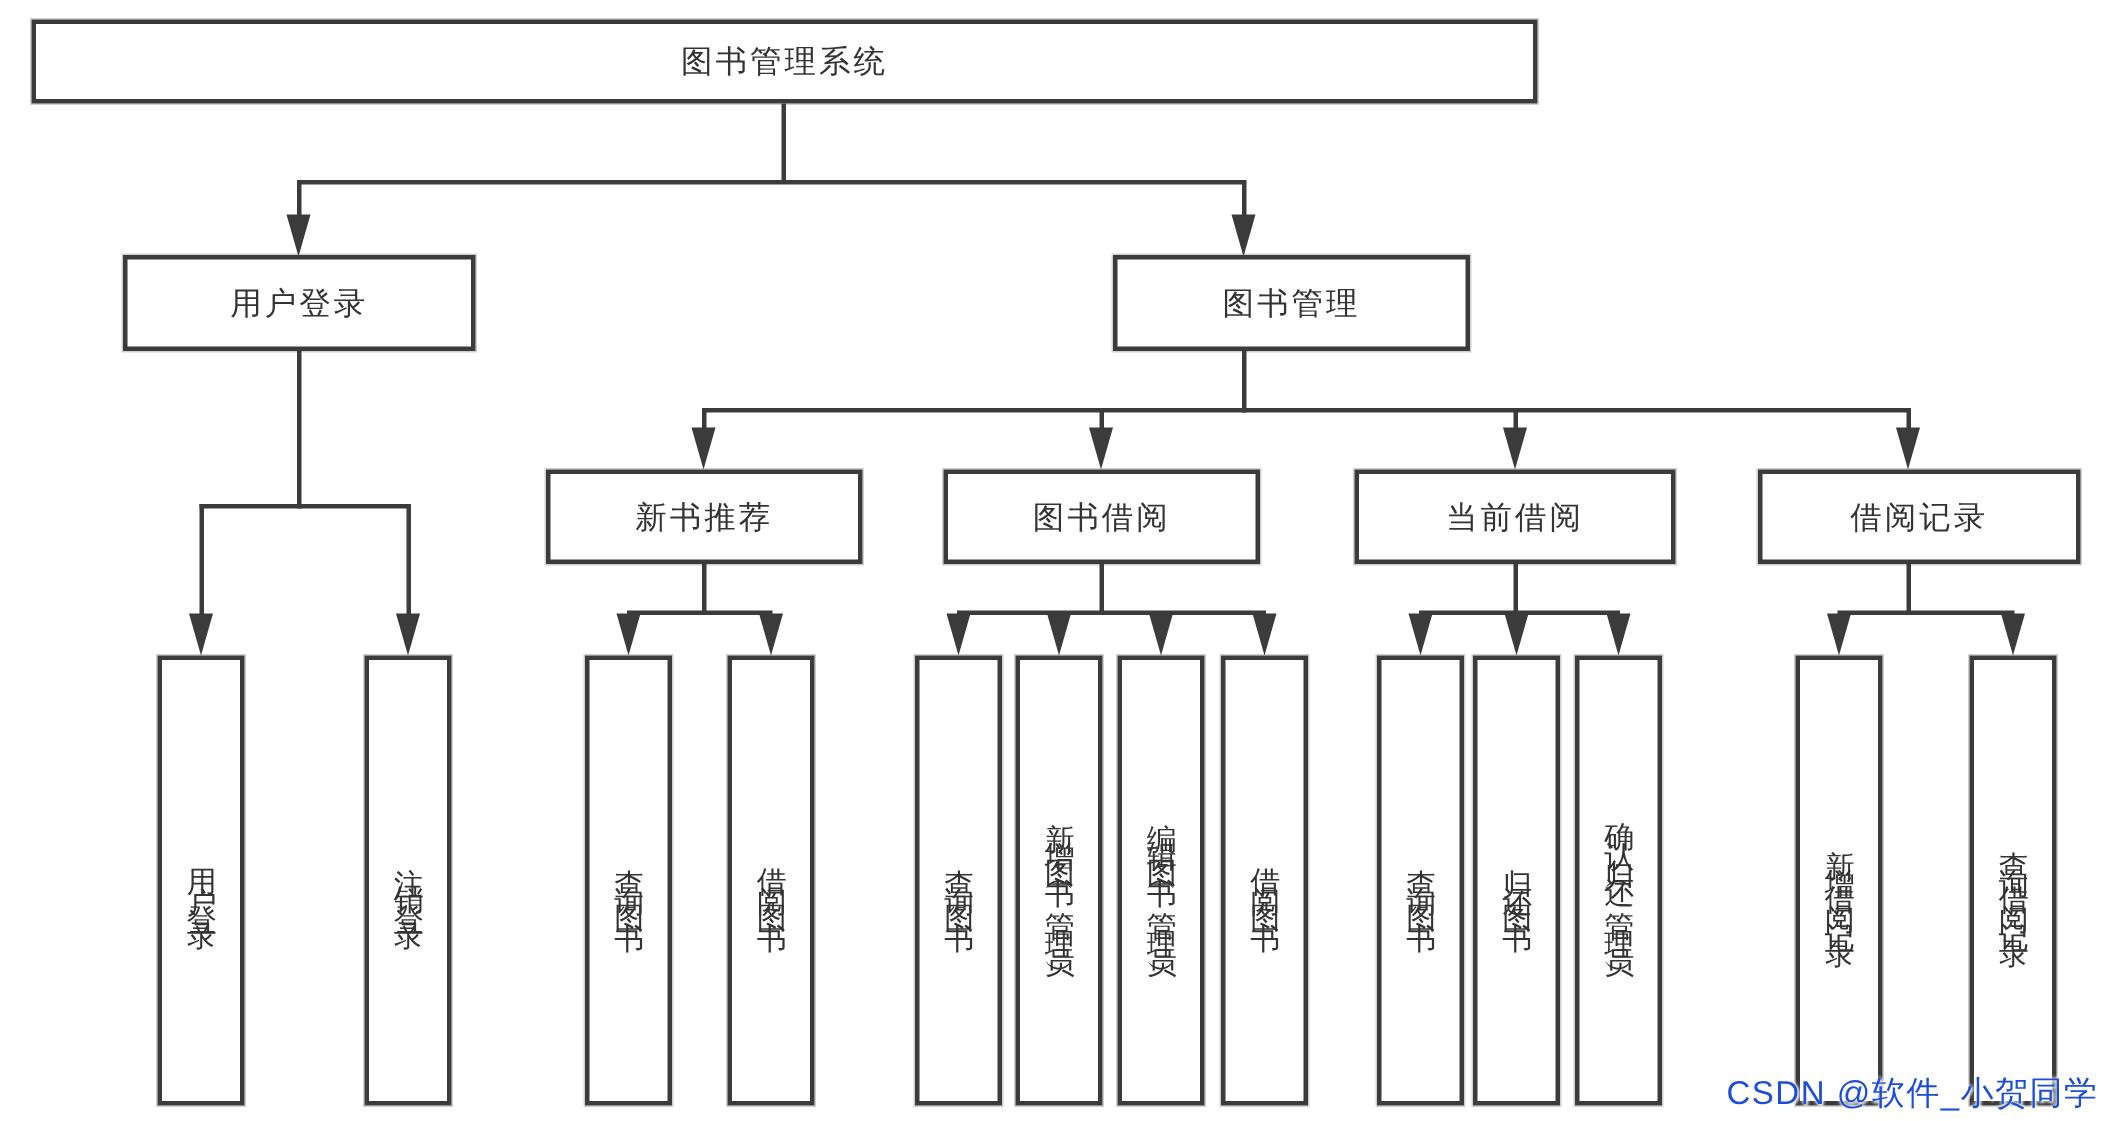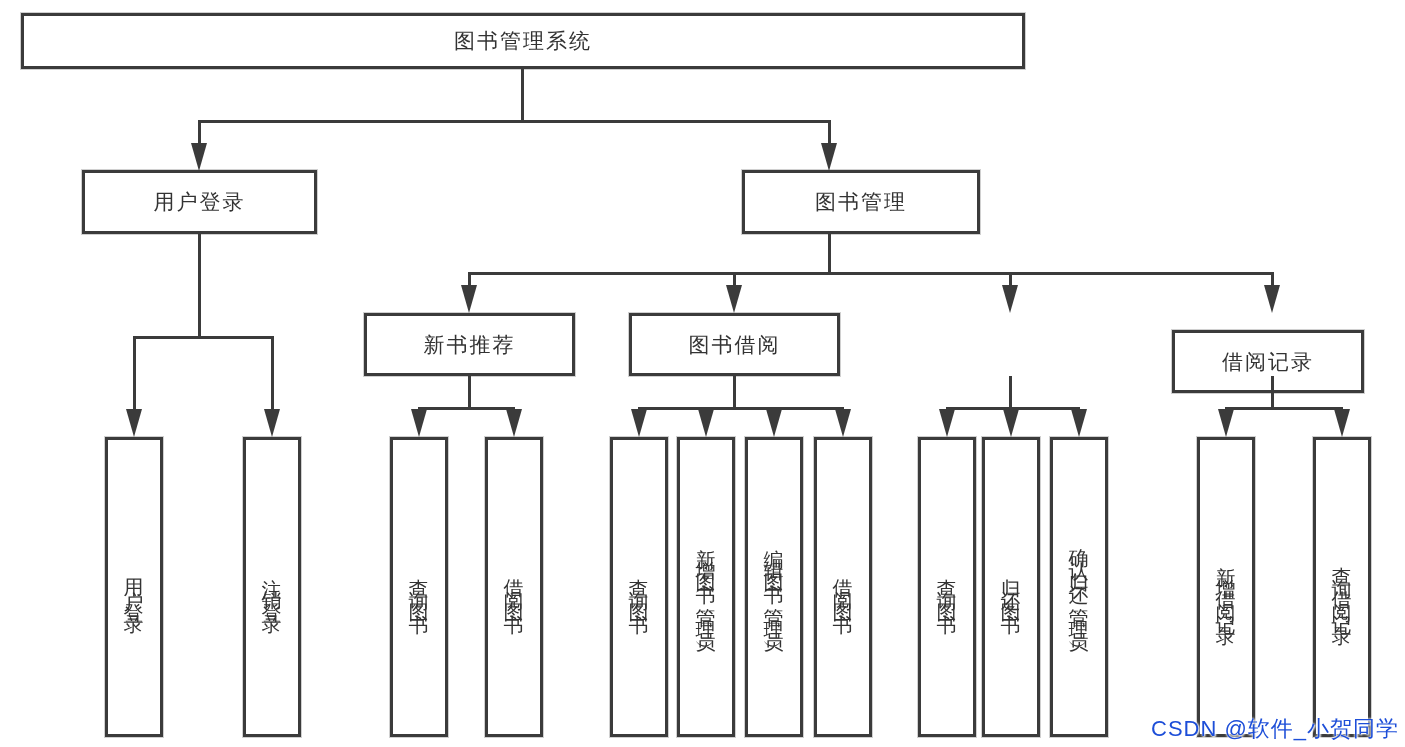--- a/index.html
+++ b/index.html
@@ -54,21 +54,22 @@
 
 <div id="stage">
 
   <div class="hbox" style="left:21px;top:13px;width:1004px;height:56px">图书管理系统</div>
 
   <div class="hbox" style="left:82px;top:170px;width:235px;height:64px">用户登录</div>
   <div class="hbox" style="left:742px;top:170px;width:238px;height:64px">图书管理</div>
 
   <div class="hbox" style="left:629px;top:313px;width:211px;height:63px">图书借阅</div>
   <div class="hbox" style="left:364px;top:313px;width:211px;height:63px">新书推荐</div>
-  <div class="hbox" style="left:1172px;top:330px;width:192px;height:63px">借阅记录</div>
+  <div class="hbox" style="left:903px;top:313px;width:214px;height:63px">当前借阅</div>
+  <div class="hbox" style="left:1172px;top:313px;width:215px;height:63px">借阅记录</div>
 
   <div class="vbox" style="left:105px">用户登录</div>
   <div class="vbox" style="left:243px">注销登录</div>
 
   <div class="vbox" style="left:390px">查询图书</div>
   <div class="vbox" style="left:485px">借阅图书</div>
 
   <div class="vbox" style="left:610px">查询图书</div>
   <div class="vbox" style="left:677px">新增图书（管理员）</div>
   <div class="vbox" style="left:745px">编辑图书（管理员）</div>

